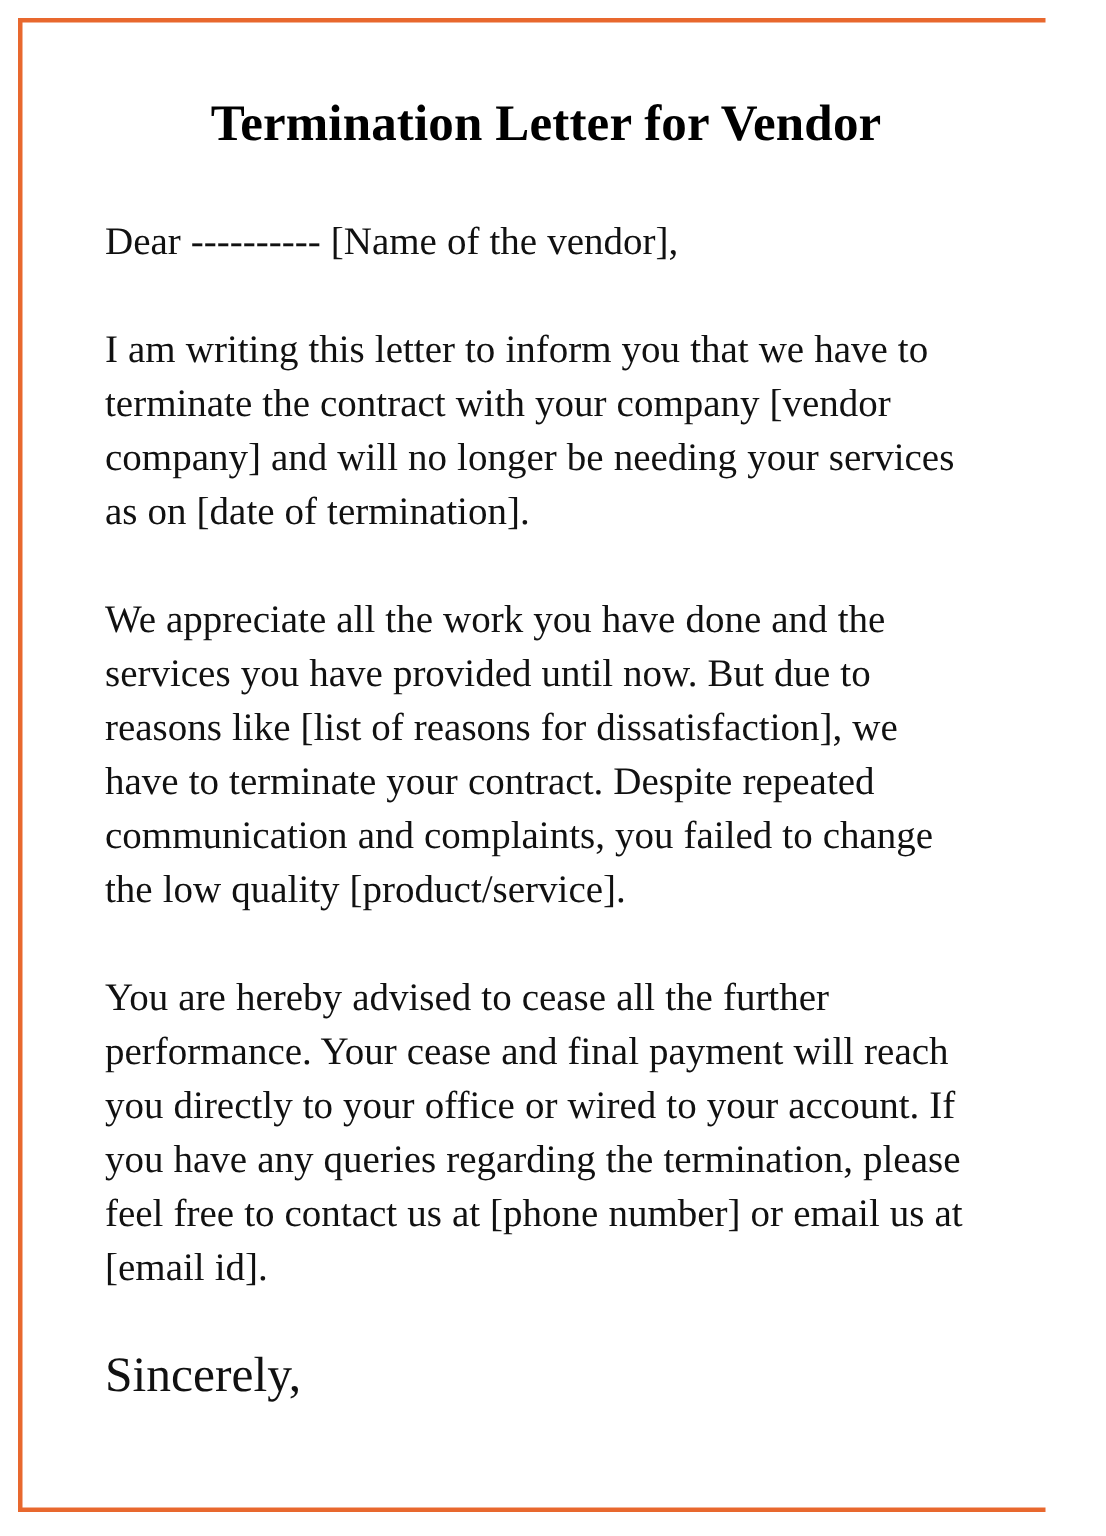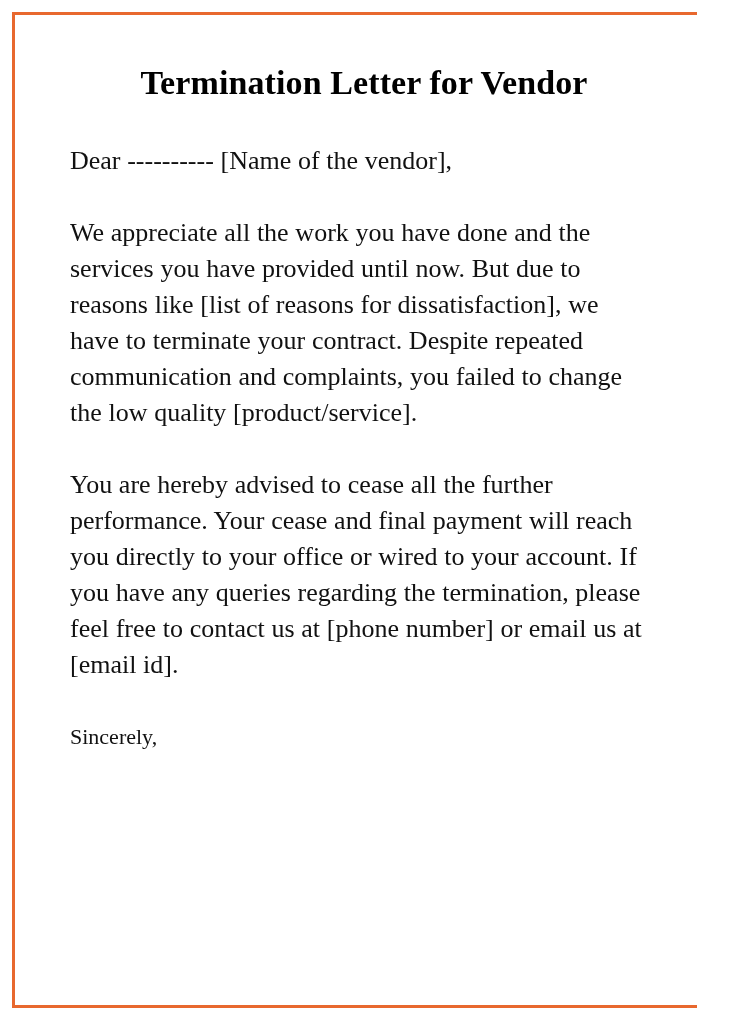--- a/index.html
+++ b/index.html
@@ -56,39 +56,40 @@
     text-align: left;
     word-spacing: 0.2px;
   }
 
   .letter-paragraph:last-child,
   .letter-line:last-child {
     margin-bottom: 0;
   }
 
   .letter-closing {
-    font-size: 22px;
+    font-size: 33px;
     line-height: 36px;
     color: #111111;
     margin: 0;
   }
 </style>
 </head>
 <body>
 
 <div class="page">
 
   <div class="page-frame"></div>
 
   <div class="letter-body">
 
     <h1 class="letter-title">Termination Letter for Vendor</h1>
 
     <p class="letter-line">Dear ---------- [Name of the vendor],</p>
 
+    <p class="letter-paragraph">I am writing this letter to inform you that we have to terminate the contract with your company [vendor company] and will no longer be needing your services as on [date of termination].</p>
 
     <p class="letter-paragraph">We appreciate all the work you have done and the services you have provided until now. But due to reasons like [list of reasons for dissatisfaction], we have to terminate your contract. Despite repeated communication and complaints, you failed to change the low quality [product/service].</p>
 
     <p class="letter-paragraph">You are hereby advised to cease all the further performance. Your cease and final payment will reach you directly to your office or wired to your account. If you have any queries regarding the termination, please feel free to contact us at [phone number] or email us at [email id].</p>
 
     <p class="letter-closing">Sincerely,</p>
 
   </div>
 
 </div>

